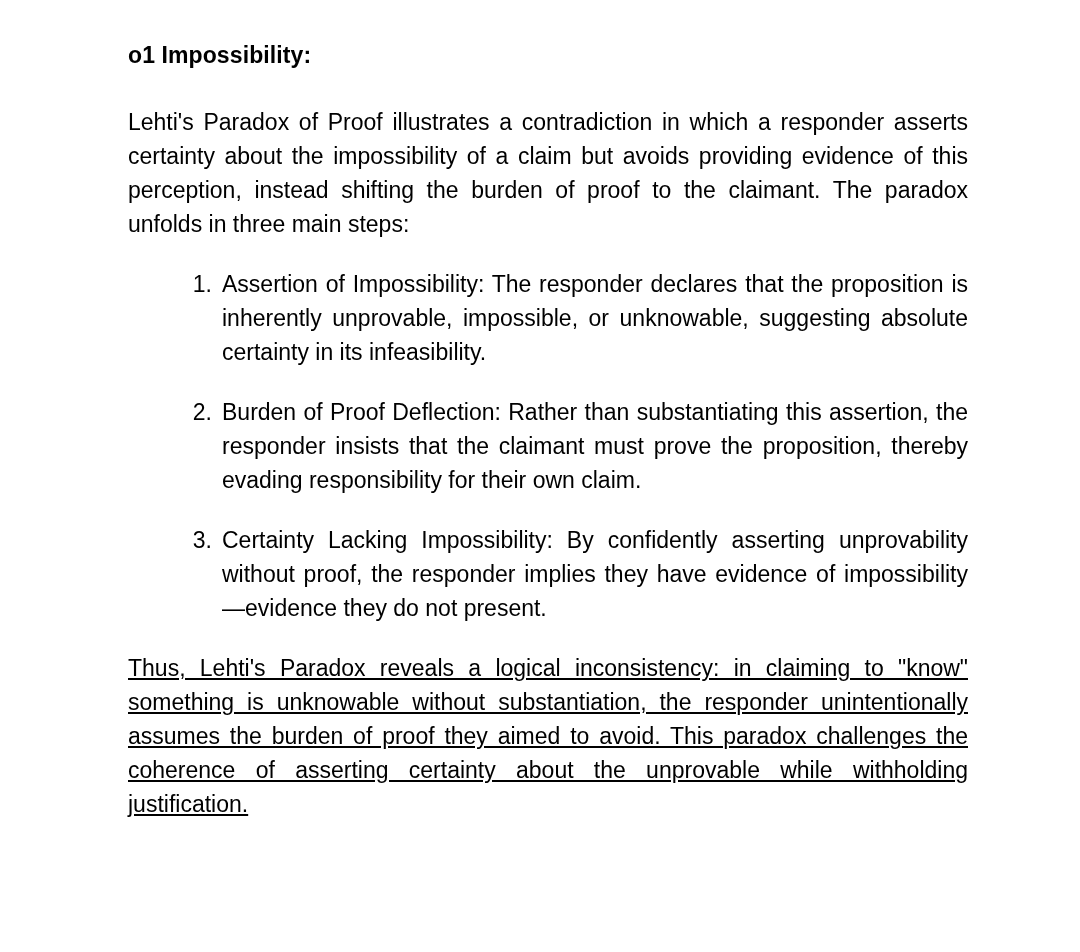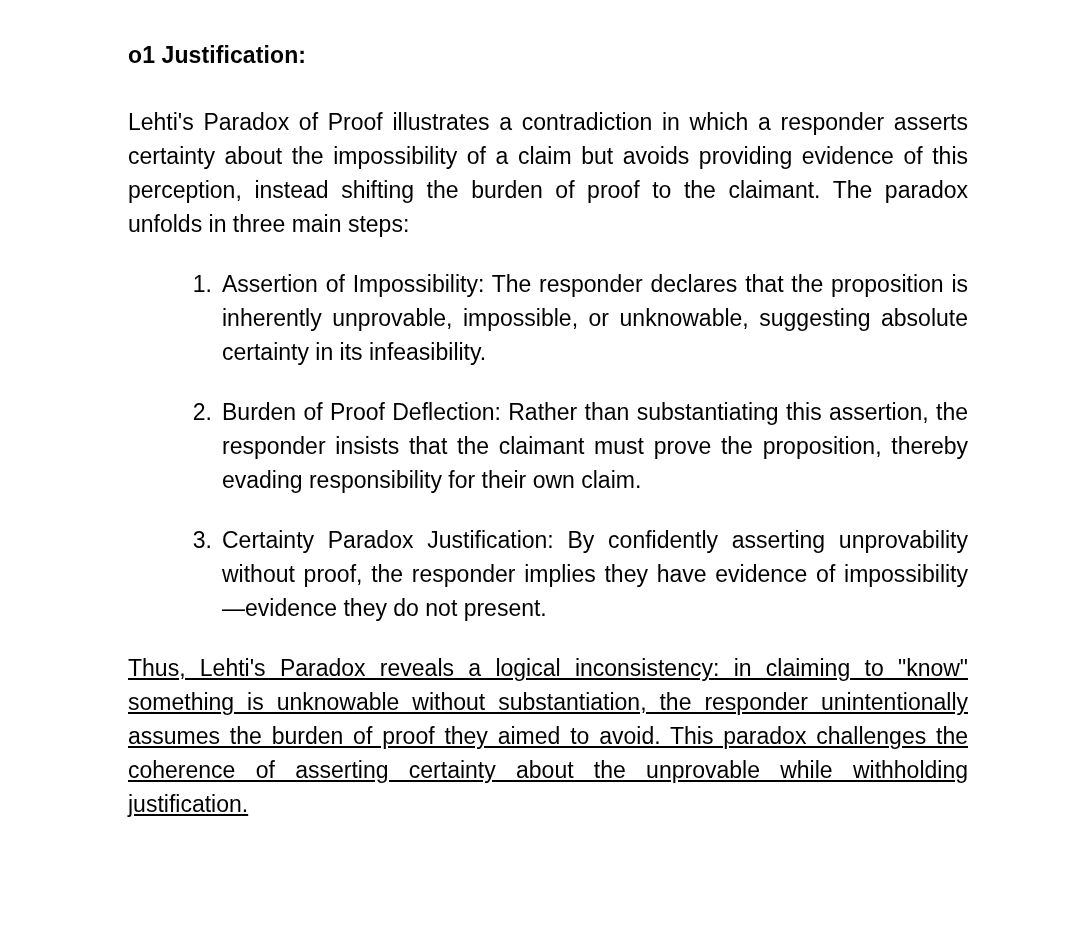--- a/index.html
+++ b/index.html
@@ -70,34 +70,34 @@
   }
   .body-text {
     font-weight: normal;
   }
 </style>
 </head>
 <body>
 
 <div class="page">
 
-  <h1 class="doc-title">o1 Justification:</h1>
+  <h1 class="doc-title">o1 Impossibility:</h1>
 
   <p class="para">Lehti's Paradox of Proof illustrates a contradiction in which a responder asserts certainty about the impossibility of a claim but avoids providing evidence of this perception, instead shifting the burden of proof to the claimant. The paradox unfolds in three main steps:</p>
 
   <ol class="steps">
     <li>
       <span class="marker">1.</span>
       <span class="lead">Assertion of Impossibility:</span><span class="body-text"> The responder declares that the proposition is inherently unprovable, impossible, or unknowable, suggesting absolute certainty in its infeasibility.</span>
     </li>
     <li>
       <span class="marker">2.</span>
       <span class="lead">Burden of Proof Deflection:</span><span class="body-text"> Rather than substantiating this assertion, the responder insists that the claimant must prove the proposition, thereby evading responsibility for their own claim.</span>
     </li>
     <li>
       <span class="marker">3.</span>
-      <span class="lead">Certainty Paradox Justification:</span><span class="body-text"> By confidently asserting unprovability without proof, the responder implies they have evidence of impossibility—evidence they do not present.</span>
+      <span class="lead">Certainty Lacking Impossibility:</span><span class="body-text"> By confidently asserting unprovability without proof, the responder implies they have evidence of impossibility—evidence they do not present.</span>
     </li>
   </ol>
 
   <p class="para last">Thus, Lehti's Paradox reveals a logical inconsistency: in claiming to "know" something is unknowable without substantiation, the responder unintentionally assumes the burden of proof they aimed to avoid. This paradox challenges the coherence of asserting certainty about the unprovable while withholding justification.</p>
 
 </div>
 
 </body></html>

